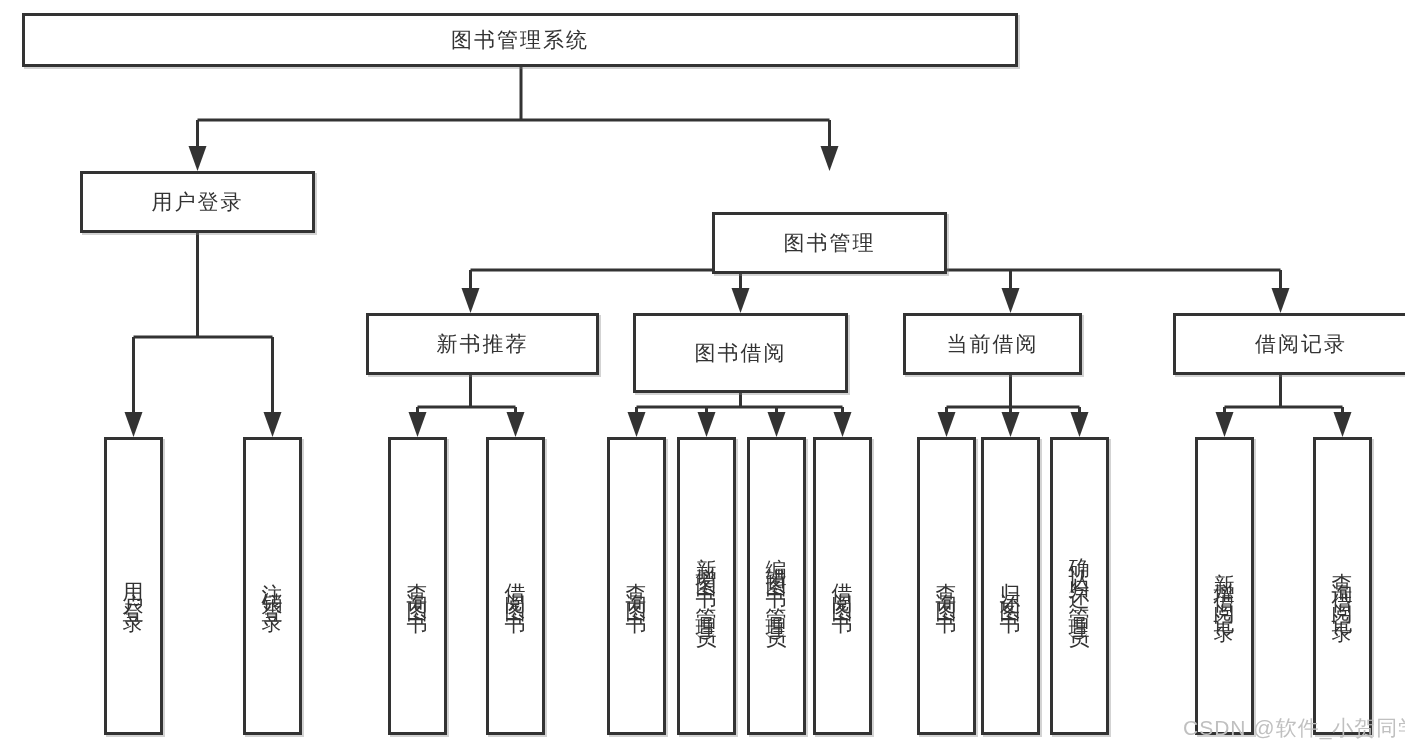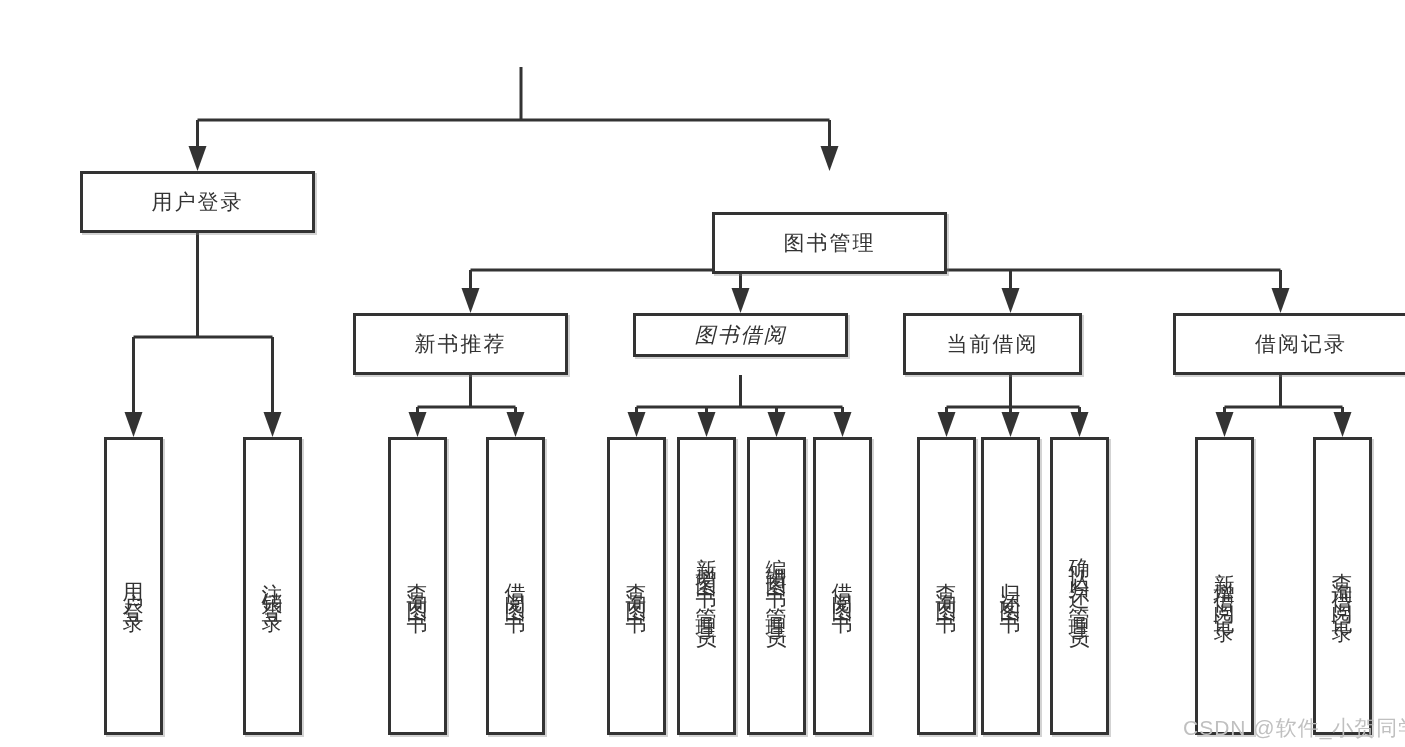--- a/index.html
+++ b/index.html
@@ -112,26 +112,27 @@
     <polygon points="697.5,412 715.5,412 706.5,437"></polygon>
     <polygon points="767.5,412 785.5,412 776.5,437"></polygon>
     <polygon points="833.5,412 851.5,412 842.5,437"></polygon>
     <polygon points="937.5,412 955.5,412 946.5,437"></polygon>
     <polygon points="1001.5,412 1019.5,412 1010.5,437"></polygon>
     <polygon points="1070.5,412 1088.5,412 1079.5,437"></polygon>
     <polygon points="1215.5,412 1233.5,412 1224.5,437"></polygon>
     <polygon points="1333.5,412 1351.5,412 1342.5,437"></polygon>
   </svg>
 
+  <div class="node hbox" style="left:22px;top:13px;width:996px;height:54px;">图书管理系统</div>
 
   <div class="node hbox" style="left:80px;top:171px;width:235px;height:62px;">用户登录</div>
   <div class="node hbox" style="left:712px;top:171px;width:235px;height:62px;margin-top:41px;">图书管理</div>
 
-  <div class="node hbox" style="left:353px;top:313px;width:215px;height:62px;font-family:Liberation Serif, serif;">新书推荐</div>
-  <div class="node hbox" style="left:633px;top:313px;width:215px;height:44px;font-style:italic;">图书借阅</div>
+  <div class="node hbox" style="left:366px;top:313px;width:233px;height:62px;font-family:Liberation Serif, serif;">新书推荐</div>
+  <div class="node hbox" style="left:633px;top:313px;width:215px;height:80px;">图书借阅</div>
   <div class="node hbox" style="left:903px;top:313px;width:179px;height:62px;">当前借阅</div>
   <div class="node hbox" style="left:1173px;top:313px;width:256px;height:62px;">借阅记录</div>
 
   <div class="node vbox" style="left:104px;">用户登录</div>
   <div class="node vbox" style="left:243px;">注销登录</div>
 
   <div class="node vbox" style="left:388px;">查询图书</div>
   <div class="node vbox" style="left:486px;">借阅图书</div>
 
   <div class="node vbox" style="left:607px;">查询图书</div>

